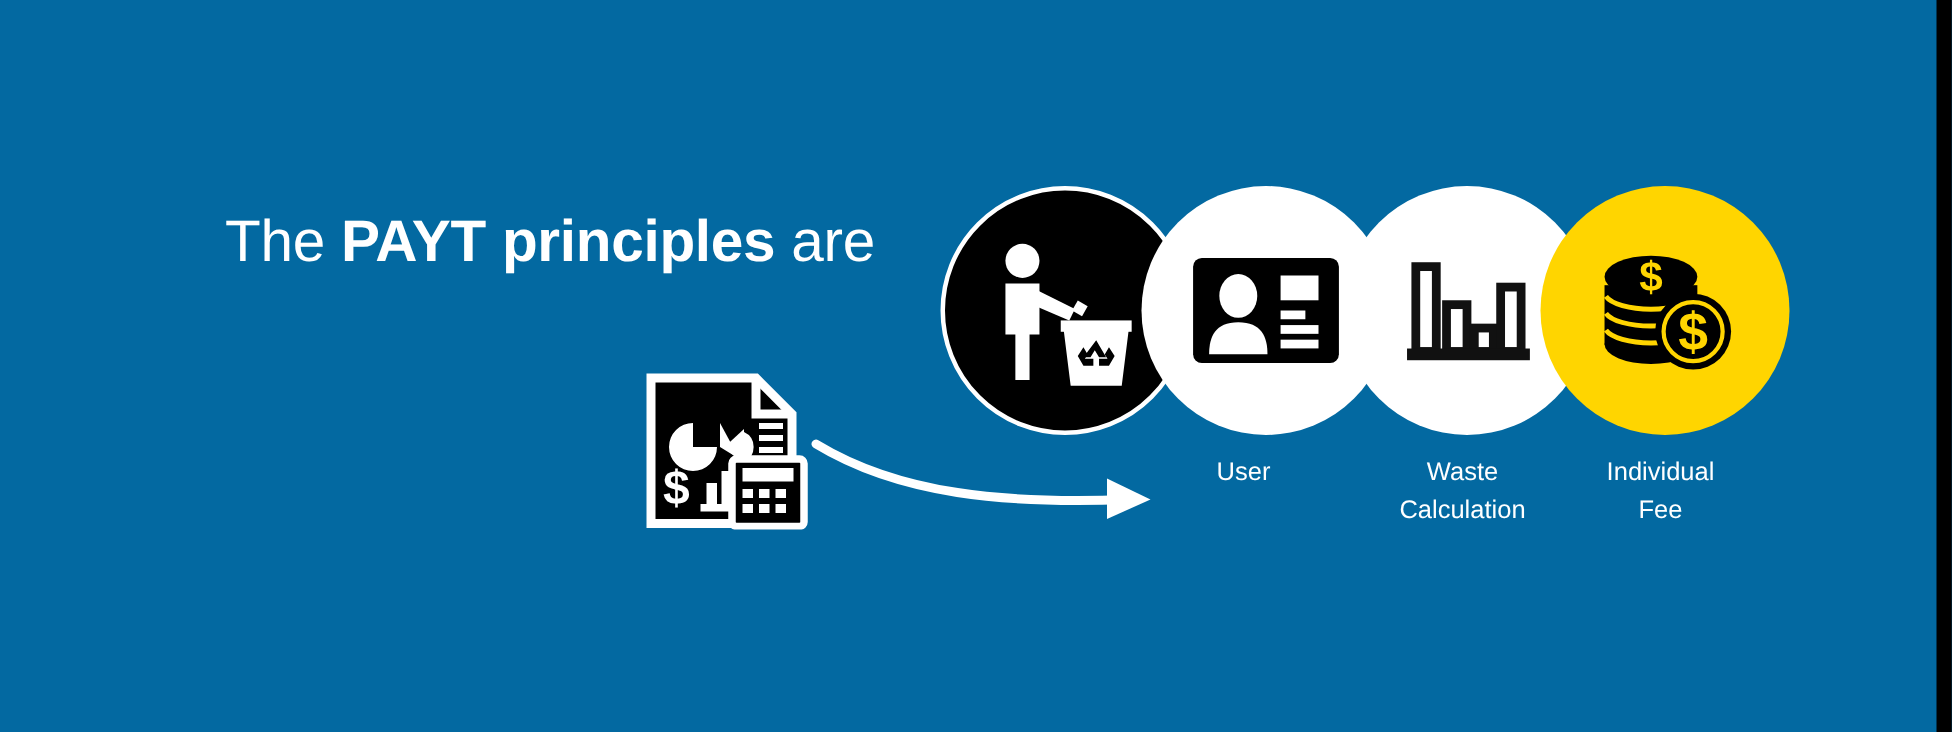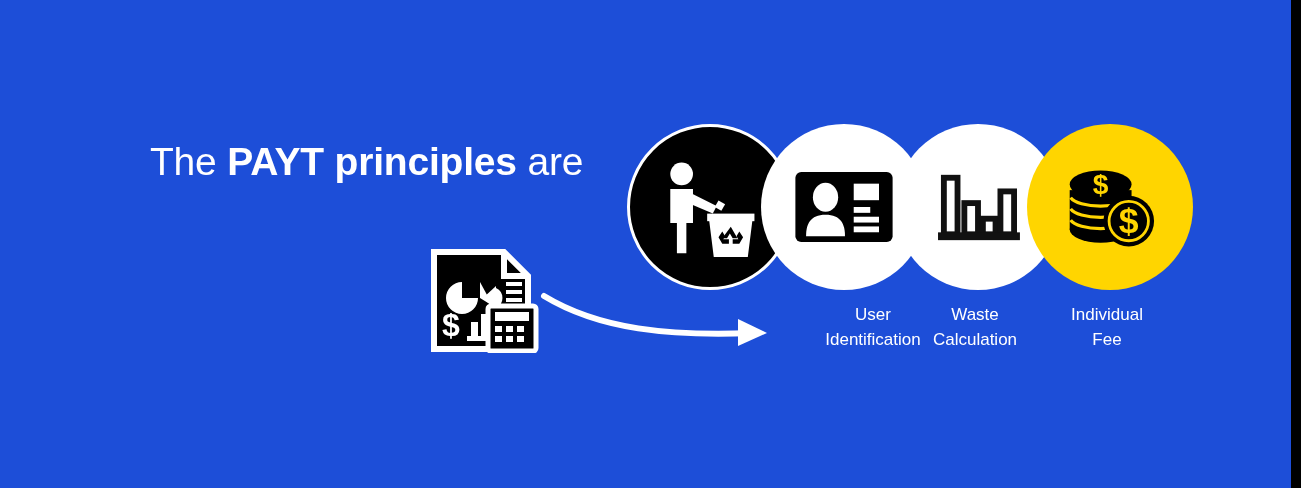--- a/index.html
+++ b/index.html
@@ -5,21 +5,21 @@
   * { margin:0; padding:0; box-sizing:border-box; }
   html, body {
     width:1301px; height:488px;
     background:#000000;
     font-family:"Liberation Sans", sans-serif;
     overflow:hidden;
   }
   #stage {
     position:relative;
     width:1291px; height:488px;
-    background:#1d4ed8;
+    background:#0369a1;
   }
 
   
   #heading {
     position:absolute;
     left:150px; top:138px;
     width:440px;
     color:#ffffff;
     font-size:39px;
     line-height:48px;
@@ -74,21 +74,21 @@
   .caption {
     position:absolute;
     top:302px;
     width:170px;
     text-align:center;
     color:#ffffff;
     font-size:17px;
     line-height:25px;
     font-weight:400;
   }
-  .cap0 { left:788px; }
+  .cap0 { left:744px; }
   .cap1 { left:890px; }
   .cap2 { left:1022px; }
 </style>
 </head>
 <body>
 
 <div id="stage">
 
   <div id="heading">
     <span>The </span><b>PAYT principles</b><span> are</span><br>
@@ -216,21 +216,20 @@
           <circle cx="70" cy="63" r="27" fill="#000"></circle>
           <circle cx="70" cy="63" r="21" fill="none" stroke="#FFD500" stroke-width="3"></circle>
           <text x="70" y="76" text-anchor="middle" font-family="Liberation Sans, sans-serif" font-size="38" font-weight="bold" fill="#FFD500">$</text>
         </svg>
       </span>
     </div>
   </div>
 
   <div class="caption cap0">
     <div>User</div>
-    <div>Identification</div>
   </div>
   <div class="caption cap2">
     <div>Individual</div>
     <div>Fee</div>
   </div>
   <div class="caption cap1">
     <div>Waste</div>
     <div>Calculation</div>
   </div>
 

